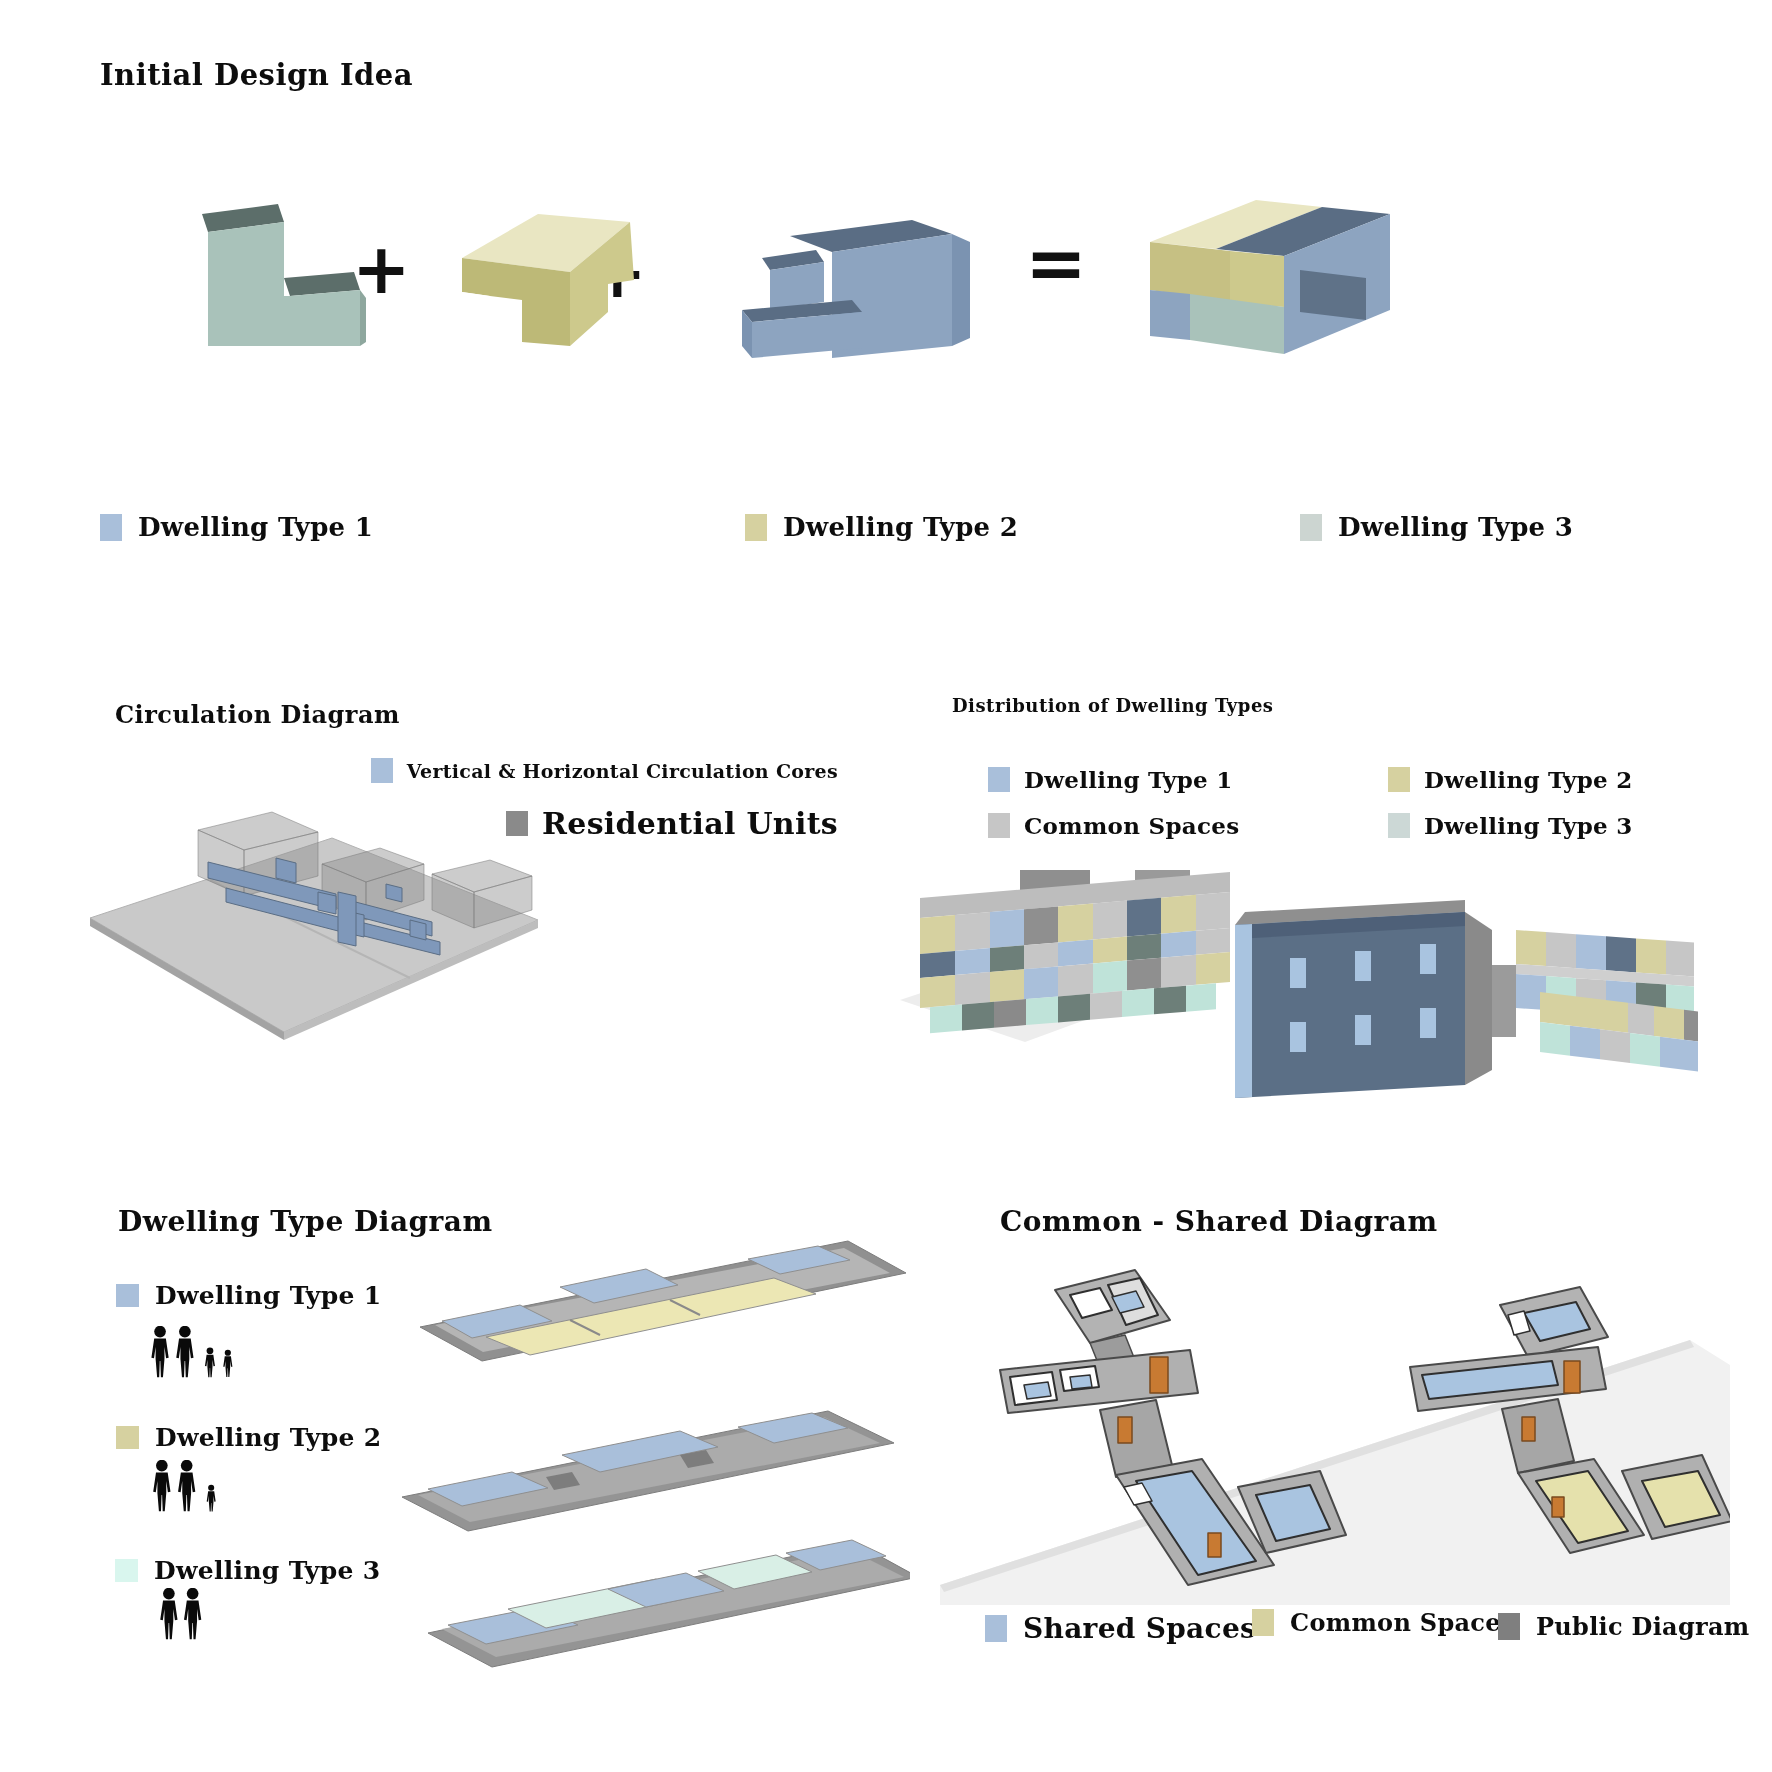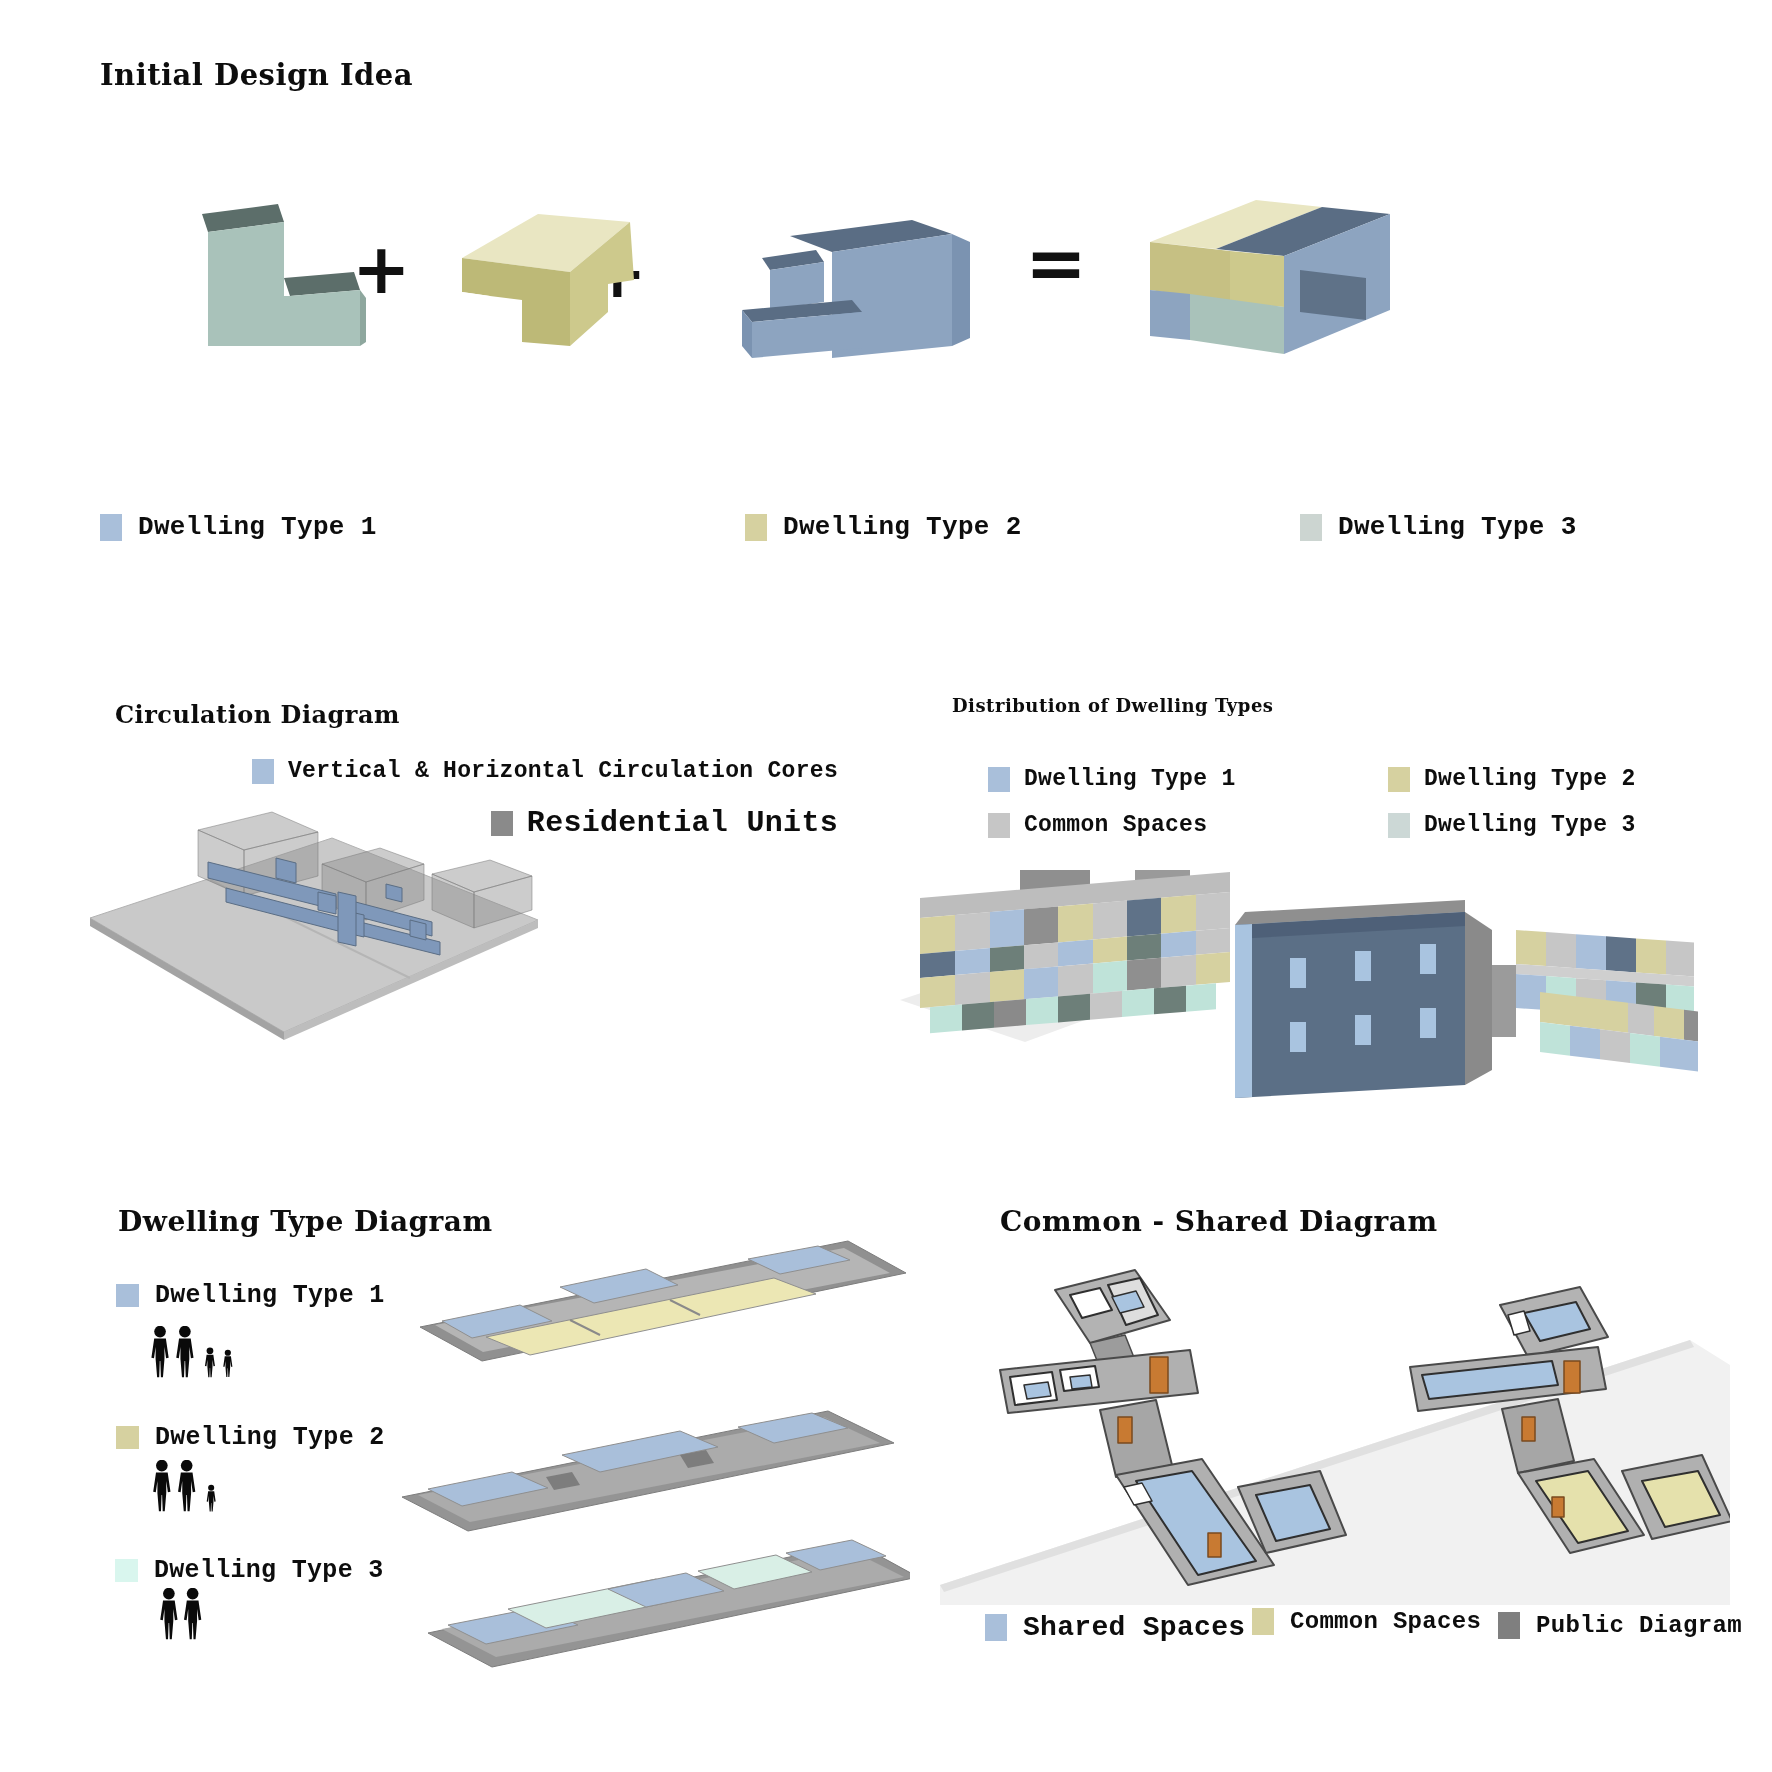--- a/index.html
+++ b/index.html
@@ -1,21 +1,21 @@
 <!DOCTYPE html>
 <html><head>
 <meta charset="utf-8">
 <style>
   html,body{margin:0;padding:0;background:#ffffff;}
   body{width:1772px;height:1772px;position:relative;font-family:"DejaVu Serif","Liberation Serif",serif;color:#0d0d0d;overflow:hidden;}
   .abs{position:absolute;}
   .title{font-weight:bold;letter-spacing:0.5px;white-space:nowrap;}
   .legend-item{position:absolute;display:flex;align-items:center;white-space:nowrap;}
   .legend-item .swatch{flex:0 0 auto;display:inline-block;}
-  .legend-item .lab{font-weight:bold;letter-spacing:0.3px;font-family:Liberation Mono, monospace;}
+  .legend-item .lab{font-weight:bold;letter-spacing:0.3px;}
   .sw-lg{width:22px;height:27px;margin-right:16px;}
   .sw-md{width:22px;height:25px;margin-right:14px;}
   .sw-sq{width:23px;height:23px;margin-right:16px;}
   .op{position:absolute;font-family:"DejaVu Sans","Liberation Sans",sans-serif;font-weight:bold;color:#111;line-height:1;}
   svg{display:block;}
 </style>
 </head>
 <body>
 
 <div class="abs title" style="left:100px;top:58px;font-size:29px;">Initial Design Idea</div>
@@ -71,21 +71,21 @@
   <span class="swatch sw-lg" style="background-color: rgb(214, 209, 160);"></span>
   <span class="lab">Dwelling Type 2</span>
 </div>
 <div class="legend-item" style="left:1300px;top:512px;font-size:26px;">
   <span class="swatch sw-lg" style="background-color: rgb(204, 213, 209);"></span>
   <span class="lab">Dwelling Type 3</span>
 </div>
 
 <div class="abs title" style="left:115px;top:700px;font-size:24px;">Circulation Diagram</div>
 
-<div class="legend-item" style="right:934px;top:758px;font-size:23px;">
+<div class="legend-item" style="right:934px;top:758px;font-size:19px;">
   <span class="swatch sw-md" style="background-color: rgb(169, 191, 218);"></span>
   <span class="lab">Vertical &amp; Horizontal Circulation Cores</span>
 </div>
 <div class="legend-item" style="right:934px;top:806px;font-size:30px;">
   <span class="swatch sw-md" style="background-color: rgb(138, 138, 138);"></span>
   <span class="lab">Residential Units</span>
 </div>
 
 <svg class="abs" style="left:80px;top:800px;" width="470" height="280" viewBox="0 0 470 280">
   <polygon points="10,118 252,38 458,120 204,232" fill="#c9c9c9" stroke="#b2b2b2" stroke-width="1"></polygon>

